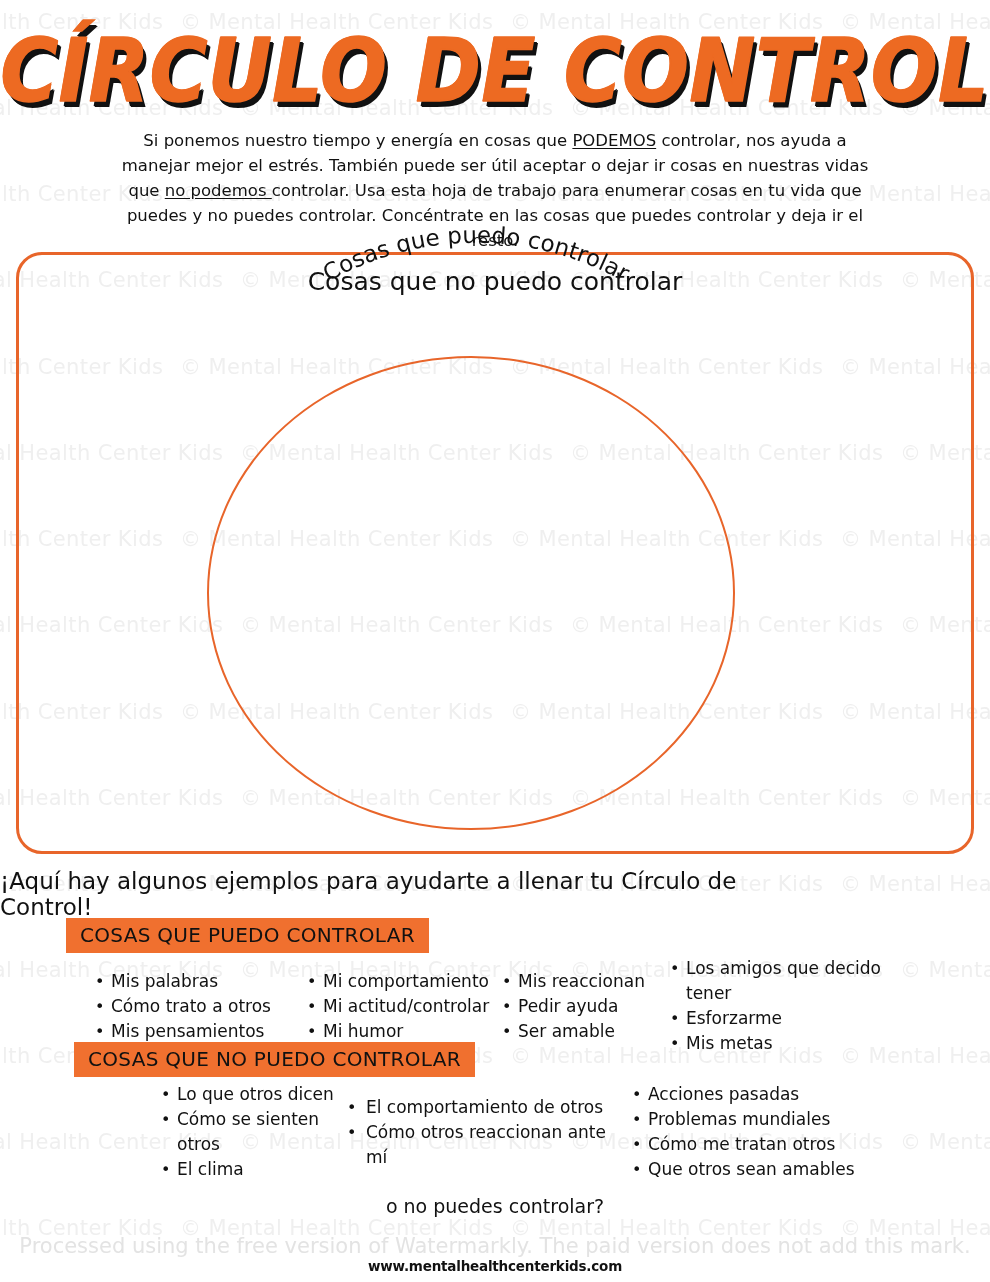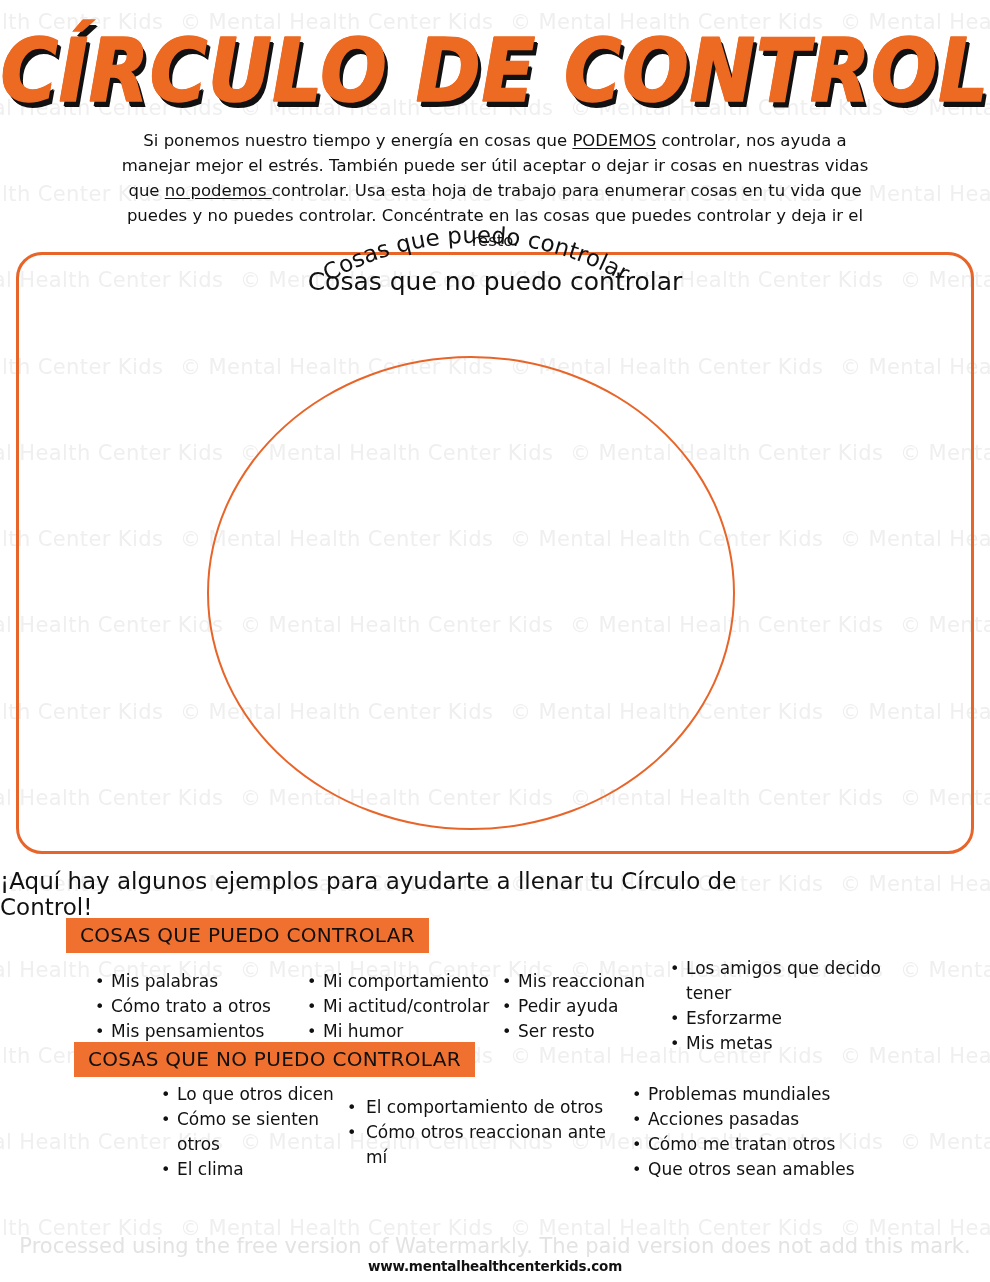--- a/index.html
+++ b/index.html
@@ -344,21 +344,21 @@
       <ul>
         <li>Mi comportamiento</li>
         <li class="wrap">Mi actitud/controlar</li>
         <li>Mi humor</li>
       </ul>
     </div>
     <div class="example-column">
       <ul>
         <li>Mis reaccionan</li>
         <li>Pedir ayuda</li>
-        <li>Ser resto</li>
+        <li>Ser amable</li>
       </ul>
     </div>
     <div class="example-column">
       <ul>
         <li class="wrap">Los amigos que decido tener</li>
         <li>Esforzarme</li>
         <li>Mis metas</li>
       </ul>
     </div>
   </div>
@@ -373,25 +373,26 @@
       </ul>
     </div>
     <div class="example-column">
       <ul>
         <li class="wrap">El comportamiento de otros</li>
         <li class="wrap">Cómo otros reaccionan ante mí</li>
       </ul>
     </div>
     <div class="example-column">
       <ul>
+        <li>Acciones pasadas</li>
         <li>Problemas mundiales</li>
-        <li>Acciones pasadas</li>
         <li>Cómo me tratan otros</li>
         <li class="wrap">Que otros sean amables</li>
       </ul>
     </div>
   </div>
 
 <div id="closing-question">
+  <div>o no puedes controlar?</div>
 </div>
 
 <div id="watermarkly-notice">Processed using the free version of Watermarkly. The paid version does not add this mark.</div>
 <div id="footer-url">www.mentalhealthcenterkids.com</div>
 
 </body></html>

